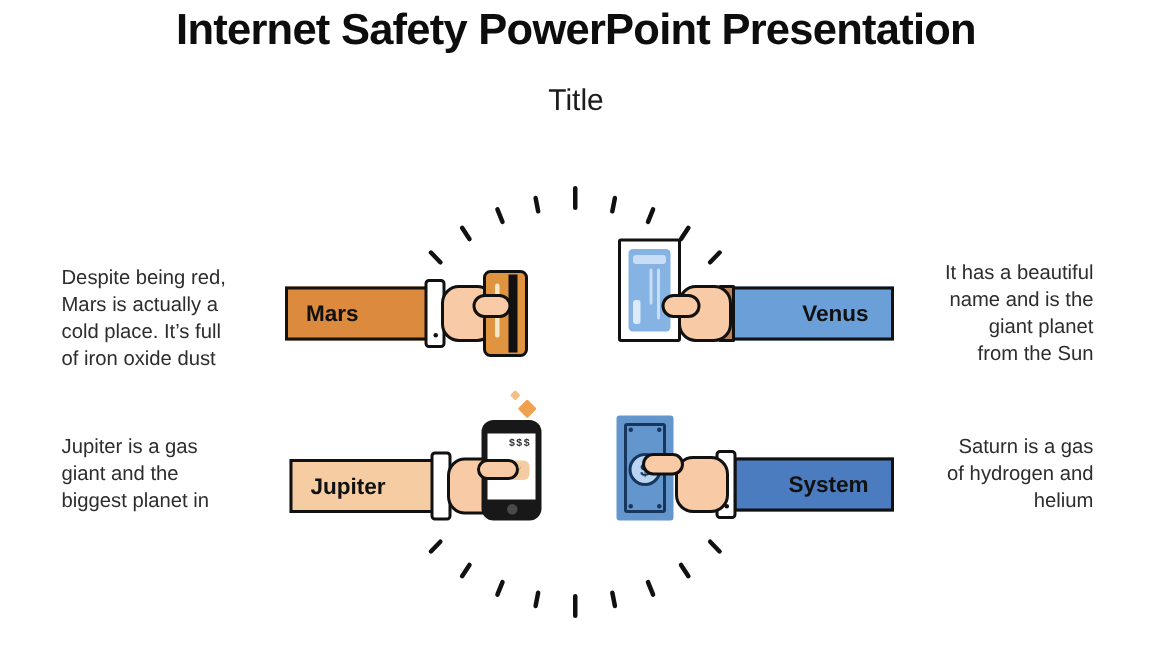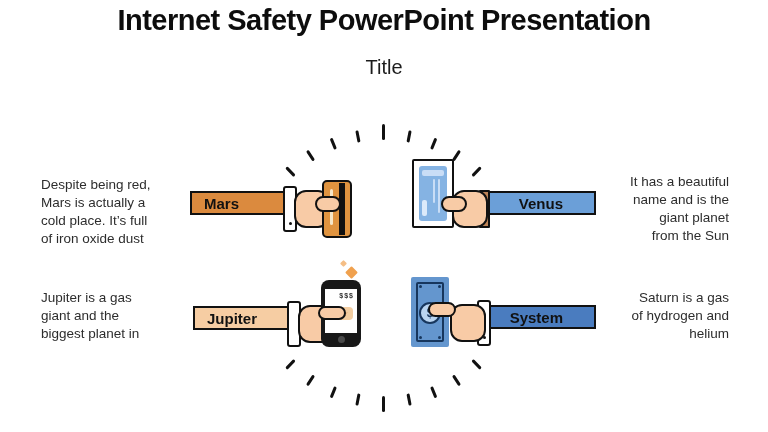--- a/index.html
+++ b/index.html
@@ -34,26 +34,26 @@
   
   #tick-ring { position: absolute; left: 383px; top: 268px; width: 0; height: 0; }
   .tick {
     position: absolute; left: -1.5px; top: -6px; width: 3px; height: 12px;
     background: #111; border-radius: 2px; transform-origin: 50% 50%;
   }
   .tick.long { top: -8px; height: 16px; }
 
   
   .sleeve {
-    position: absolute; height: 24px; border: 2.5px solid #111;
+    position: absolute; height: 36px; border: 2.5px solid #111;
     display: flex; align-items: center;
   }
   .sleeve .lbl { font-size: 15px; font-weight: bold; color: #111; }
   .sleeve.to-right { justify-content: flex-start; padding-left: 12px; }
-  .sleeve.to-left  { justify-content: flex-end;  padding-right: 31px; }
+  .sleeve.to-left  { justify-content: flex-end;  padding-right: 15px; }
   #mars-sleeve    { left: 190px; top: 191px; width: 97px;  background: #DB8A3E; }
   #venus-sleeve   { left: 488px; top: 191px; width: 108px; background: #6B9FD8; }
   #jupiter-sleeve { left: 193px; top: 306px; width: 97px;  background: #F6CDA3; }
   #saturn-sleeve  { left: 489px; top: 305px; width: 107px; background: #4A7CBF; }
 
   .cuff {
     position: absolute; width: 14px; height: 46px; background: #ffffff;
     border: 2px solid #111; border-radius: 3px;
   }
   .cuff .dot { position: absolute; left: 50%; bottom: 5px; width: 3px; height: 3px;

